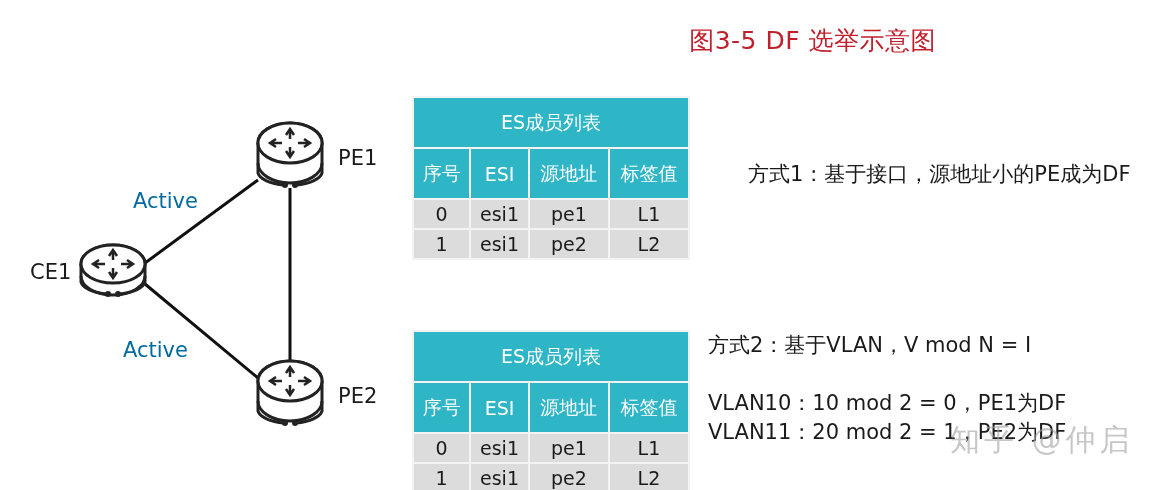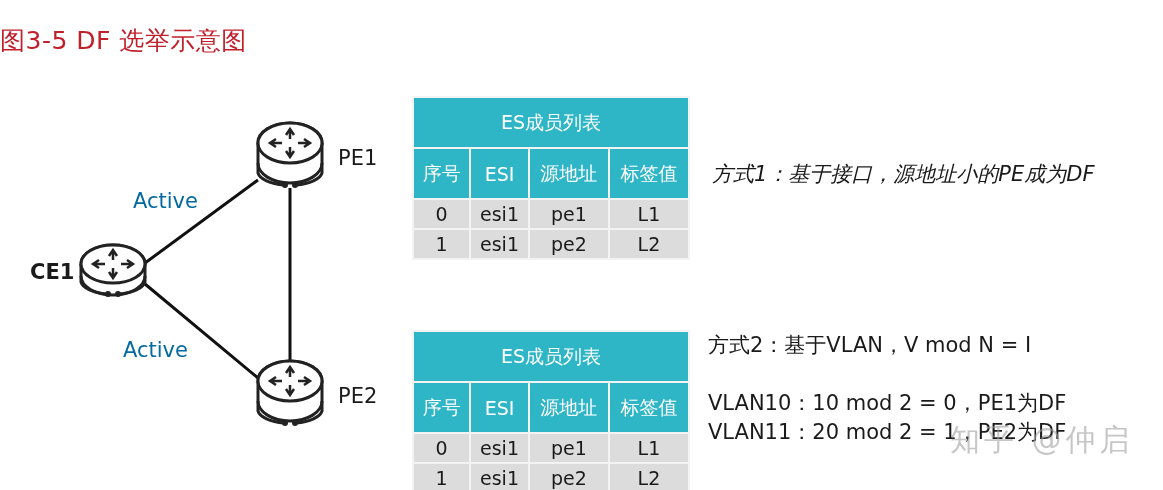--- a/index.html
+++ b/index.html
@@ -1,18 +1,18 @@
 <!DOCTYPE html>
 <html><head>
 <meta charset="utf-8">
 <style>
   html, body { margin:0; padding:0; background:#ffffff; }
   body { width:1163px; height:490px; position:relative; overflow:hidden;
          font-family:"DejaVu Sans","Liberation Sans",sans-serif; color:#1a1a1a; }
-  .title { position:absolute; left:0; width:936px; top:24px; text-align:left;
+  .title { position:absolute; left:0; width:936px; top:24px; text-align:right;
            font-size:25px; color:#c0202c; letter-spacing:0.5px; }
   svg.topo { position:absolute; left:0; top:0; }
   .node-label { position:absolute; font-size:21px; color:#1a1a1a; }
   .link-label { position:absolute; font-size:21px; color:#0369a1; }
   table.es { position:absolute; border-collapse:separate; border-spacing:2px;
              background:#f3f3f3; font-size:19px; }
   table.es th { background:#2eb5c6; color:#ffffff; font-weight:normal; height:29px; padding:10px 4px; }
   table.es td { background:#dcdcdc; text-align:center; height:28px; padding:0 4px; }
   .note { position:absolute; font-size:21px; color:#1a1a1a; white-space:nowrap; }
   .wm { position:absolute; left:950px; top:420px; font-size:30px; color:rgba(160,160,160,0.6); letter-spacing:4px; }
@@ -71,21 +71,21 @@
     <g stroke="#222" stroke-width="2.5" fill="none">
       <path d="M-4,-20 L0,-26 L4,-20 M0,-26 V-16"></path>
       <path d="M-4,-4 L0,2 L4,-4 M0,2 V-8"></path>
       <path d="M-14,-16 L-20,-12 L-14,-8 M-20,-12 H-8"></path>
       <path d="M14,-16 L20,-12 L14,-8 M20,-12 H8"></path>
     </g>
   </g>
 </svg>
 
 <div class="node-label" style="left:338px;top:146px;">PE1</div>
-<div class="node-label" style="left:30px;top:260px;font-weight:bold;">CE1</div>
+<div class="node-label" style="left:30px;top:260px;">CE1</div>
 <div class="node-label" style="left:338px;top:384px;">PE2</div>
 
 <div class="link-label" style="left:133px;top:189px;">Active</div>
 <div class="link-label" style="left:123px;top:338px;">Active</div>
 
 <table class="es" style="left:412px;top:96px;width:278px;">
   <tbody>
       <tr>
         <th colspan="4">ES成员列表</th>
       </tr>
@@ -129,18 +129,18 @@
   </tr>
   <tr>
     <td>1</td>
     <td>esi1</td>
     <td>pe2</td>
     <td>L2</td>
   </tr>
 </tbody>
   </table>
 
-<div class="note" style="left:712px;top:160px;font-style:italic;">方式1：基于接口，源地址小的PE成为DF</div>
+<div class="note" style="left:748px;top:160px;">方式1：基于接口，源地址小的PE成为DF</div>
 <div class="note" style="left:708px;top:331px;text-align:right;">方式2：基于VLAN，V mod N = I</div>
 <div class="note" style="left:708px;top:389px;">VLAN10：10 mod 2 = 0，PE1为DF</div>
 <div class="note" style="left:708px;top:418px;">VLAN11：20 mod 2 = 1，PE2为DF</div>
 
 <div class="wm">知乎 @仲启</div>
 
 </body></html>

